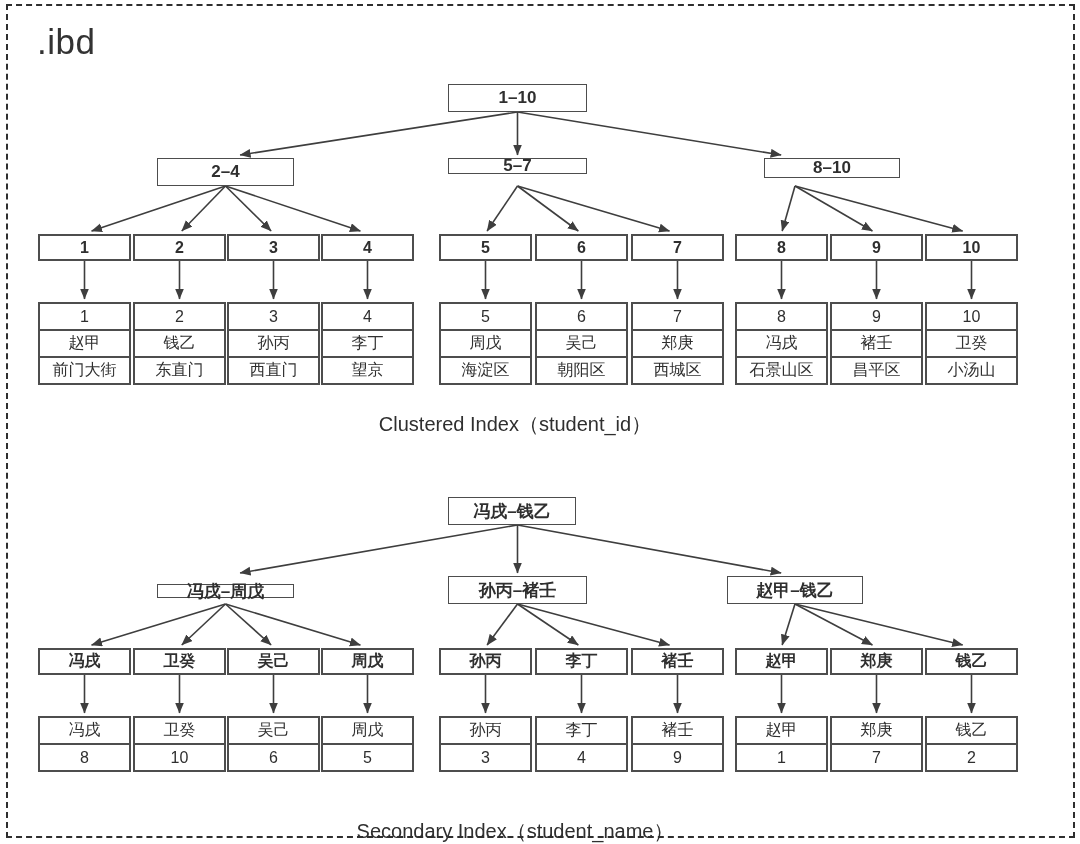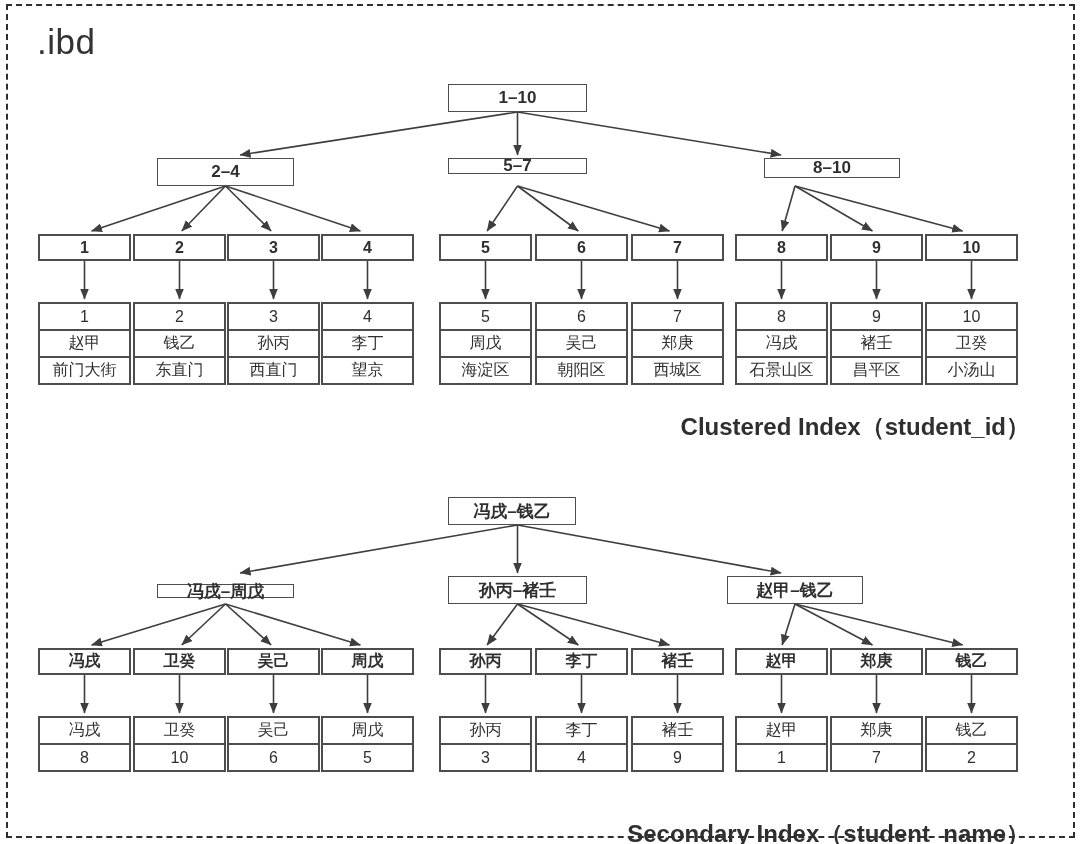--- a/index.html
+++ b/index.html
@@ -7,21 +7,21 @@
   .canvas { position:relative; width:1080px; height:844px; background:#ffffff; overflow:hidden; color:#2f2f2f; }
   .frame { position:absolute; left:6px; top:4px; right:5px; bottom:6px; border:2px dashed #2e2e2e; pointer-events:none; }
   .ibd-label { position:absolute; left:37px; top:22px; font-size:35px; font-weight:400; color:#333; letter-spacing:0.5px; }
   .node { position:absolute; box-sizing:border-box; background:#fff; border:1.5px solid #4d4d4d;
           display:flex; align-items:center; justify-content:center; font-size:17px; color:#2f2f2f;font-weight:bold; }
   .leaf { border-width:2px; font-size:16px; }
   .tbl  { position:absolute; box-sizing:border-box; display:flex; flex-direction:column; }
   .cell { box-sizing:border-box; height:29px; background:#fff; border:2px solid #4d4d4d;
           display:flex; align-items:center; justify-content:center; font-size:16px; color:#2f2f2f; }
   .cell + .cell { margin-top:-2px; }
-  .caption { position:absolute; left:0; width:1030px; text-align:right; font-size:24px; font-weight:700; color:#2f2f2f; }
+  .caption { position:absolute; left:0; width:1030px; text-align:center; font-size:20px; font-weight:400; color:#2f2f2f; }
   svg.arrows { position:absolute; left:0; top:0; width:1080px; height:844px; pointer-events:none; }
   svg.arrows line { stroke:#3e3e3e; stroke-width:1.6; }
 </style>
 </head>
 <body>
 
 <div class="canvas" id="canvas">
   <div class="frame"></div>
   <div class="ibd-label">.ibd</div>
 

